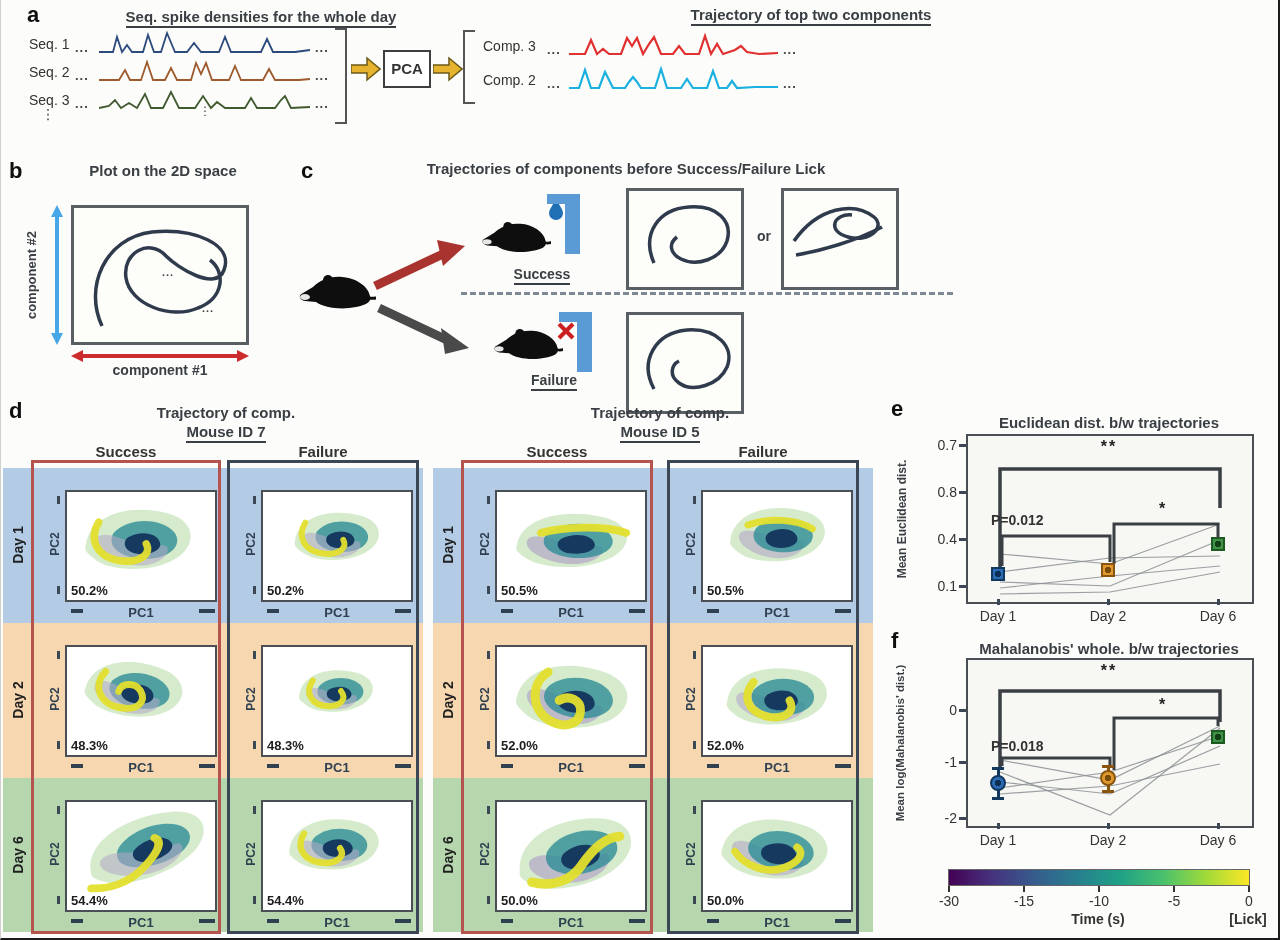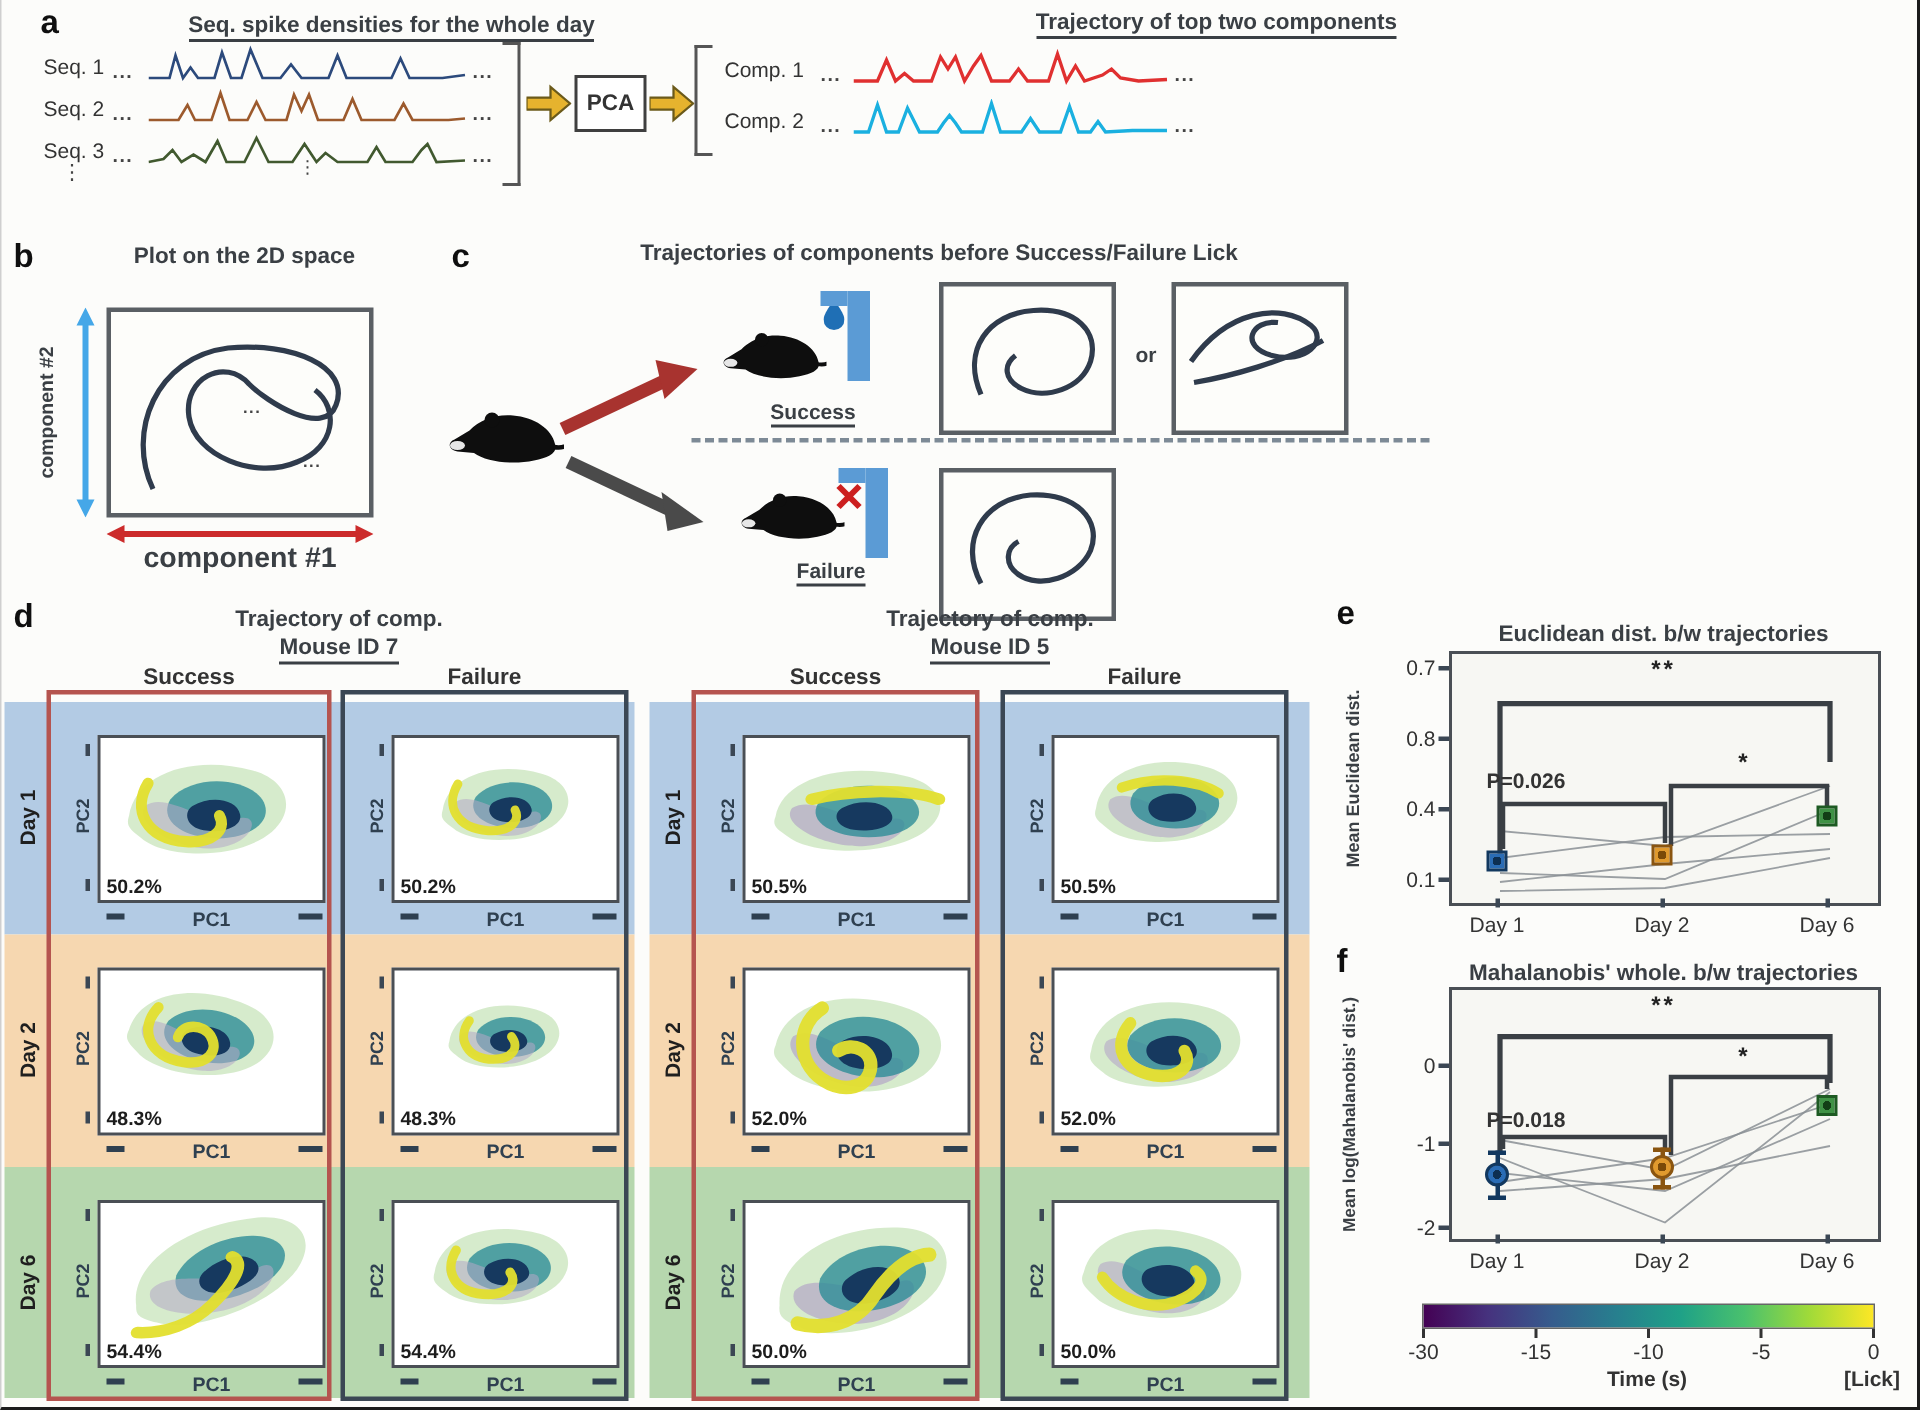--- a/index.html
+++ b/index.html
@@ -76,21 +76,21 @@
     <polygon points="0,9 16,9 16,2 29,13 16,24 16,17 0,17" fill="#e6b32e" stroke="#6b5a1a" stroke-width="1.5"></polygon>
   </svg>
 <div class="pcabox" style="left:382px;top:50px;width:48px;height:38px;line-height:34px">PCA</div>
 <svg class="abs" style="left:432px;top:56px" width="30" height="26">
     <polygon points="0,9 16,9 16,2 29,13 16,24 16,17 0,17" fill="#e6b32e" stroke="#6b5a1a" stroke-width="1.5"></polygon>
   </svg>
 <div class="bracket-l" style="left:462px;top:30px;width:12px;height:74px"></div>
 
 <div class="ptitle" style="left:655px;top:6px;width:310px"><span class="u">Trajectory of top two components</span></div>
 
-<div class="seqlab" style="left:482px;top:38px">Comp. 1</div>
+<div class="seqlab" style="left:482px;top:38px">Comp. 3</div>
 <div class="dots" style="left:546px;top:42px">...</div>
 <svg class="abs" style="left:568px;top:32px" width="210" height="26">
     <polyline points="0,22 16,22 22,8 28,22 34,17 40,22 52,22 58,6 63,14 68,6 74,22 80,12 85,5 92,22 104,22 110,14 116,22 130,22 136,4 142,22 148,12 154,22 166,18 172,14 178,20 190,22 209,21" fill="none" stroke="#e03030" stroke-width="2.2"></polyline>
   </svg>
 <div class="dots" style="left:782px;top:42px">...</div>
 
 <div class="seqlab" style="left:482px;top:72px">Comp. 2</div>
 <div class="dots" style="left:546px;top:76px">...</div>
 <svg class="abs" style="left:568px;top:66px" width="210" height="26">
     <polyline points="0,22 10,22 16,4 22,22 30,22 36,6 44,22 56,22 60,16 64,11 68,16 72,22 86,22 92,3 98,22 112,22 118,13 124,22 138,22 144,5 150,22 158,22 163,15 168,22 186,21 209,21" fill="none" stroke="#1ab0e0" stroke-width="2.2"></polyline>
@@ -110,21 +110,21 @@
   <line x1="8" y1="10" x2="8" y2="130" stroke="#45a7e8" stroke-width="4"></line>
   <polygon points="8,0 2,12 14,12" fill="#45a7e8"></polygon>
     <polygon points="8,140 2,128 14,128" fill="#45a7e8"></polygon>
 </svg>
 <div class="vrot" style="left:30px;top:275px;font-size:13px;font-weight:600;color:#3a3f44">component #2</div>
 <svg class="abs" style="left:70px;top:348px" width="178" height="16">
   <line x1="10" y1="8" x2="168" y2="8" stroke="#cc2b2b" stroke-width="4"></line>
   <polygon points="0,8 12,2 12,14" fill="#cc2b2b"></polygon>
     <polygon points="178,8 166,2 166,14" fill="#cc2b2b"></polygon>
 </svg>
-<div class="ptitle" style="left:70px;top:362px;width:178px;font-size:19px">component #1</div>
+<div class="ptitle" style="left:70px;top:362px;width:178px;font-size:14px">component #1</div>
 
 <div class="plabel" style="left:300px;top:158px">c</div>
 <div class="ptitle" style="left:345px;top:160px;width:560px">Trajectories of components before Success/Failure Lick</div>
 
 <svg class="abs" style="left:295px;top:268px" width="80" height="45" viewBox="0 0 80 45">
   <path d="M74,28 C72,18 60,10 46,9 C34,8 24,12 17,19 L7,25 C2,27 3,32 9,33 L20,34 C28,40 46,42 60,39 C70,37 76,34 74,28 Z" fill="#0e0e0e"></path>
   <circle cx="32" cy="12" r="5" fill="#0e0e0e"></circle>
   <ellipse cx="9" cy="29" rx="5" ry="3" fill="#fff" opacity="0.9"></ellipse>
   <path d="M73,30 C84,32 88,24 85,15" fill="none" stroke="#0e0e0e" stroke-width="3"></path>
 </svg>
@@ -478,21 +478,21 @@
     <polyline points="32,146 142,150 252,104" fill="none" stroke="#8a8f94" stroke-width="1.2" opacity="0.85"></polyline>
     <polyline points="32,152 142,140 252,130" fill="none" stroke="#8a8f94" stroke-width="1.2" opacity="0.85"></polyline>
     <polyline points="32,158 142,156 252,136" fill="none" stroke="#8a8f94" stroke-width="1.2" opacity="0.85"></polyline>
     <path d="M32,133 L32,33 L252,33 L252,72" fill="none" stroke="#3a3f44" stroke-width="3.5"></path>
     <path d="M34,130 L34,100 L142,100 L142,126" fill="none" stroke="#3a3f44" stroke-width="3"></path>
     <path d="M146,128 L146,88 L250,88 L250,102" fill="none" stroke="#3a3f44" stroke-width="3"></path>
   </svg>
 </div>
 <div class="sig" style="left:1078px;top:438px">**</div>
 <div class="sig" style="left:1132px;top:500px">*</div>
-<div class="ptext" style="left:990px;top:512px">P=0.026</div>
+<div class="ptext" style="left:990px;top:512px">P=0.012</div>
 <div class="mk" style="left:990px;top:567px;width:14px;height:14px;background:radial-gradient(circle,#0d2f52 0 3px,#2a6cb5 3px);border:2px solid #12385f"></div>
 <div class="mk" style="left:1100px;top:563px;width:14px;height:14px;background:radial-gradient(circle,#7a4a08 0 3px,#e09a2e 3px);border:2px solid #8a5510"></div>
 <div class="mk" style="left:1210px;top:537px;width:14px;height:14px;background:radial-gradient(circle,#123f16 0 3px,#3f9245 3px);border:2px solid #1d5a22"></div>
 <i class="tk" style="left:996px;top:599px;width:3px;height:6px"></i>
 <i class="tk" style="left:1106px;top:599px;width:3px;height:6px"></i>
 <i class="tk" style="left:1216px;top:599px;width:3px;height:6px"></i>
 <div class="xtick" style="left:962px;top:608px">Day 1</div>
 <div class="xtick" style="left:1072px;top:608px">Day 2</div>
 <div class="xtick" style="left:1182px;top:608px">Day 6</div>
 

